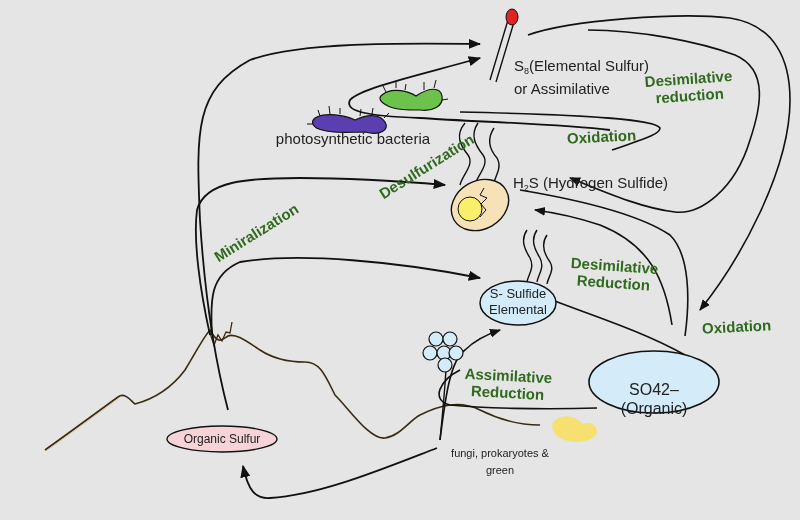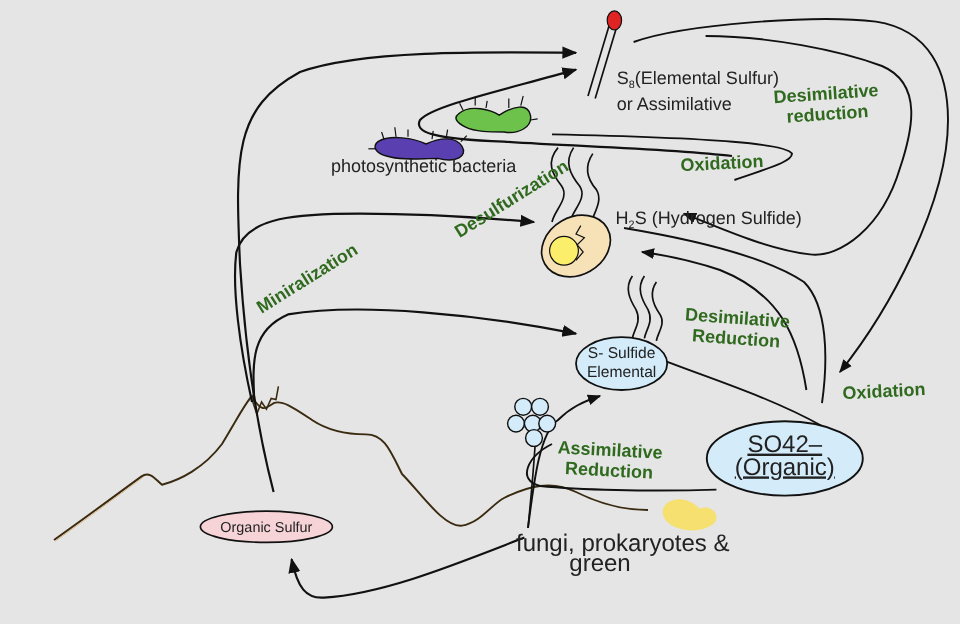--- a/index.html
+++ b/index.html
@@ -126,28 +126,28 @@
 
 <div class="lbl center" style="left:258px; top:130px; width:190px;">
   <span>photosynthetic bacteria</span><br>
 </div>
 
 <div class="lbl center" style="left:480px; top:286px; width:76px; font-size:13px; line-height:16px;text-align:center;">
   <span>S-  Sulfide</span><br>
   <span>Elemental</span>
 </div>
 
-<div class="lbl center" style="left:604px; top:362px; width:100px; font-size:20px; line-height:19px;text-decoration:underline;">
+<div class="lbl center" style="left:604px; top:380px; width:100px; font-size:16px; line-height:19px;">
   <span>SO42–</span><br>
   <span>(Organic)</span>
 </div>
 
 <div class="lbl center" style="left:167px; top:431px; width:110px; font-size:12px;">Organic Sulfur</div>
 
-<div class="lbl center" style="left:430px; top:445px; width:140px; font-size:20px;">
+<div class="lbl center" style="left:430px; top:445px; width:140px; font-size:11px;">
   <span>fungi, prokaryotes &amp;</span><br>
   <span>green</span>
 </div>
 
 <div class="lbl green center" style="left:642px; top:70px; width:94px; transform:rotate(-4deg);">
   <span>Desimilative</span><br>
   <span>reduction</span>
 </div>
 
 <div class="lbl green" style="left:567px; top:128px; transform:rotate(-3deg);">Oxidation</div>

